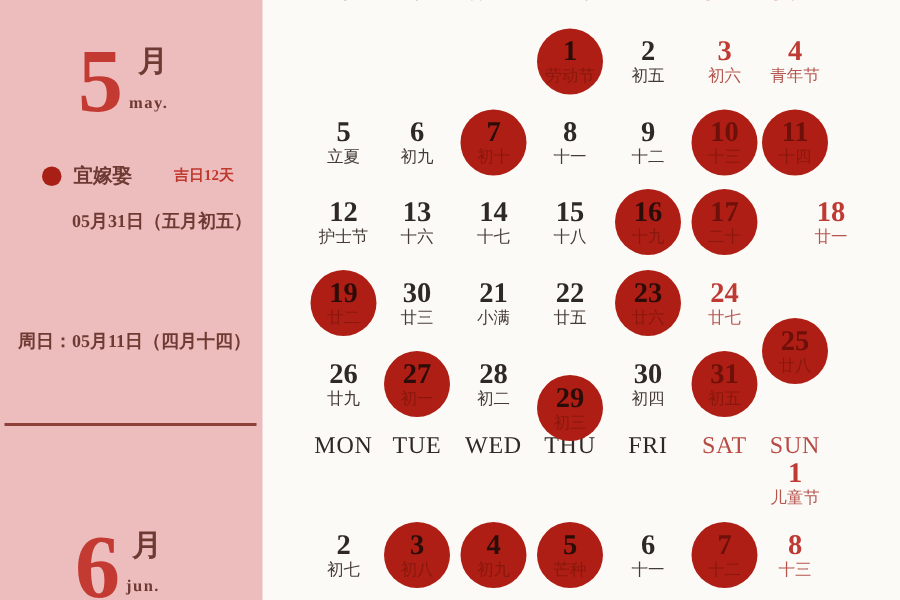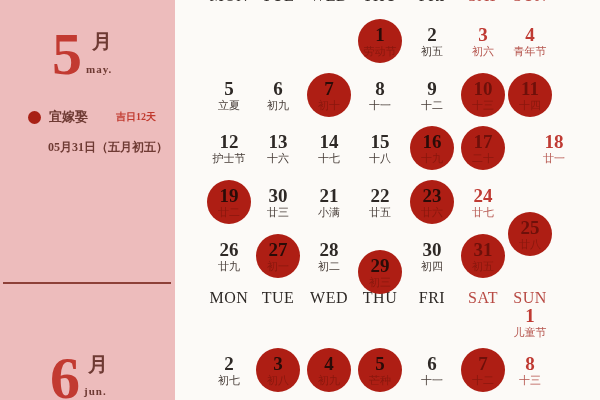--- a/index.html
+++ b/index.html
@@ -50,20 +50,21 @@
       <span class="dot"></span>
       <span class="lbl">宜嫁娶</span>
       <span class="summary">吉日12天</span>
     </div>
 
     <div class="date-group" style="top:136px;">
       <div class="date-line indent"><span>05月31日（五月初五）</span></div>
     </div>
 
     <div class="date-group" style="top:216px;">
+      <div class="date-line"><span>周日：</span><span>05月11日（四月十四）</span></div>
     </div>
 
     <div id="divider"></div>
 
     <div class="month-num" style="left:50px;top:348px;">6</div>
     <div class="month-suffix" style="left:88px;top:354px;">月</div>
     <div class="month-en" style="left:84px;top:386px;">jun.</div>
   </div>
 
   <div id="grid">

